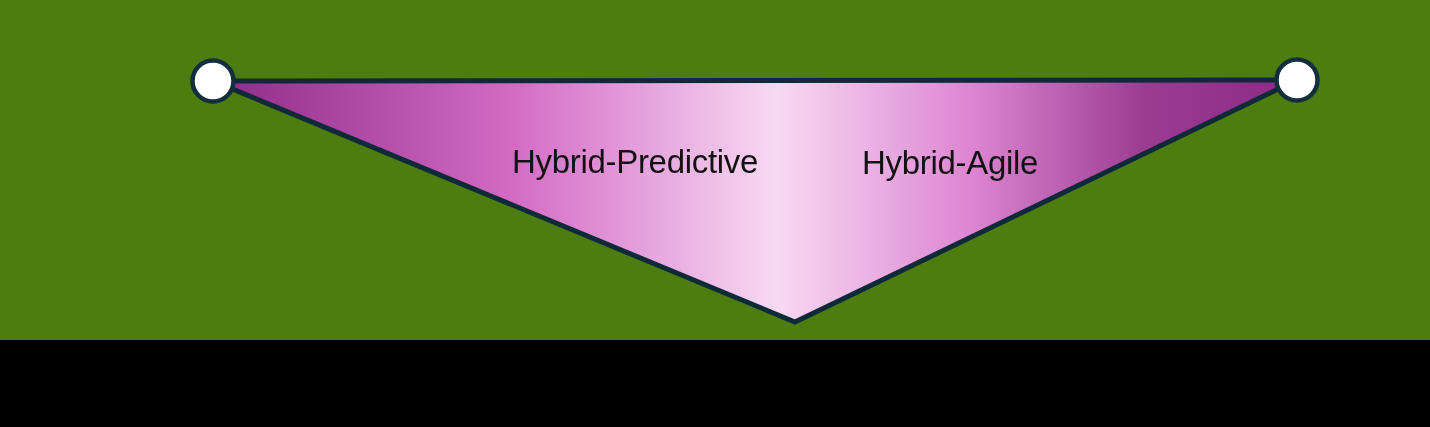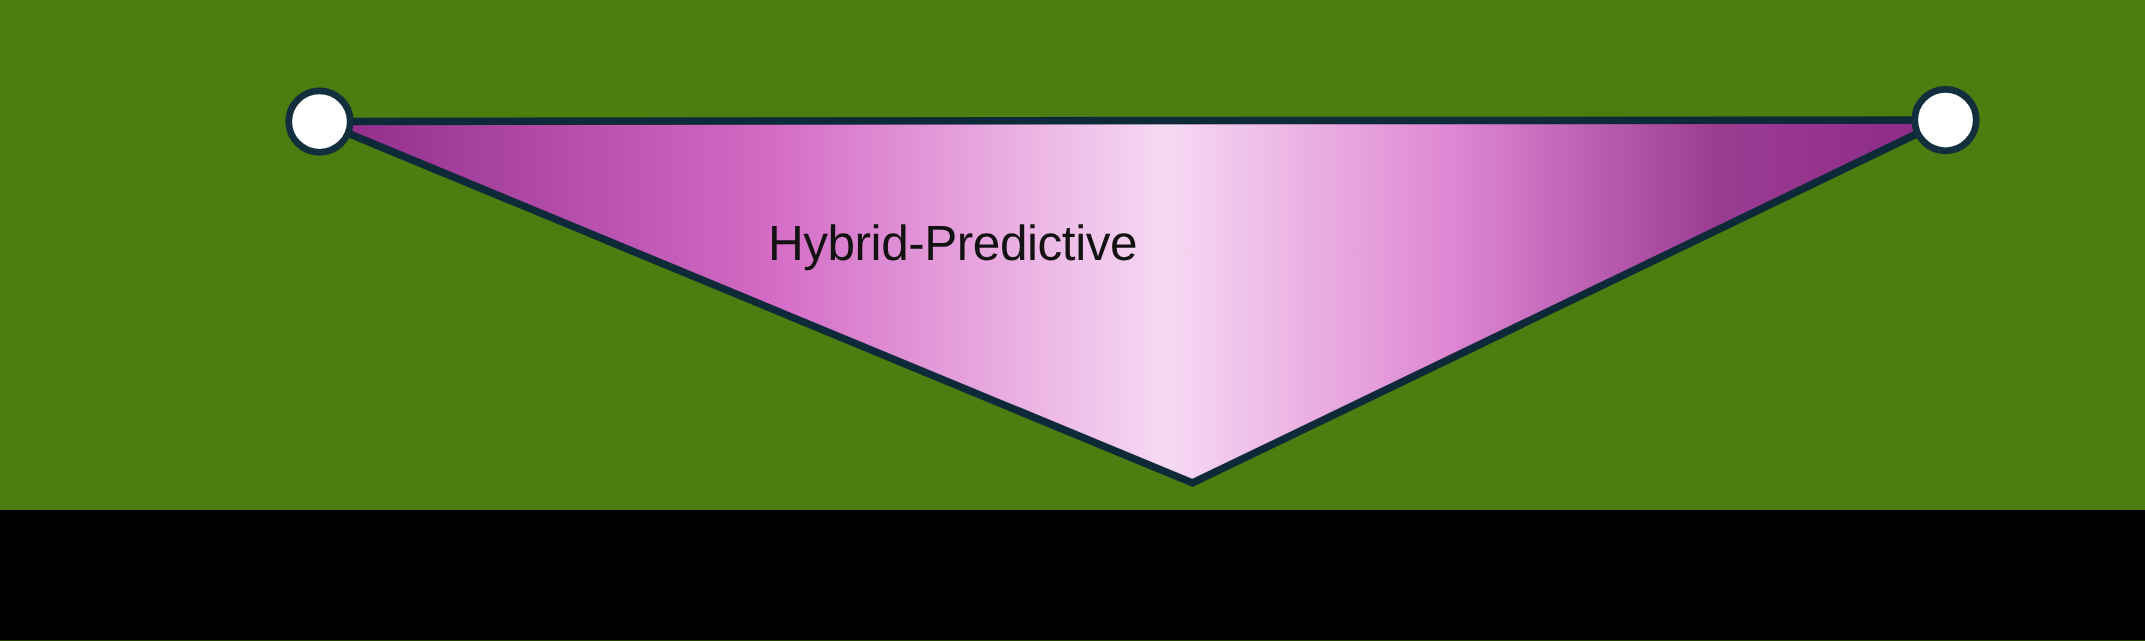--- a/index.html
+++ b/index.html
@@ -62,14 +62,15 @@
 
     <polygon points="213,81 1297,80 795,322" fill="url(#funnelGradient)" stroke-width="5" stroke-linejoin="miter" stroke="#0e2a38"></polygon>
 
     <circle cx="213" cy="81" r="20.5" stroke-width="4.5" fill="#ffffff" stroke="#132f3d"></circle>
 
     <circle cx="1297" cy="80" r="20.5" stroke-width="4.5" fill="#ffffff" stroke="#132f3d"></circle>
   </svg>
 
   <div class="zone-label label-hybrid-predictive">Hybrid-Predictive</div>
 
+  <div class="zone-label label-hybrid-agile">Hybrid-Agile</div>
 
 </div>
 
 </body></html>

